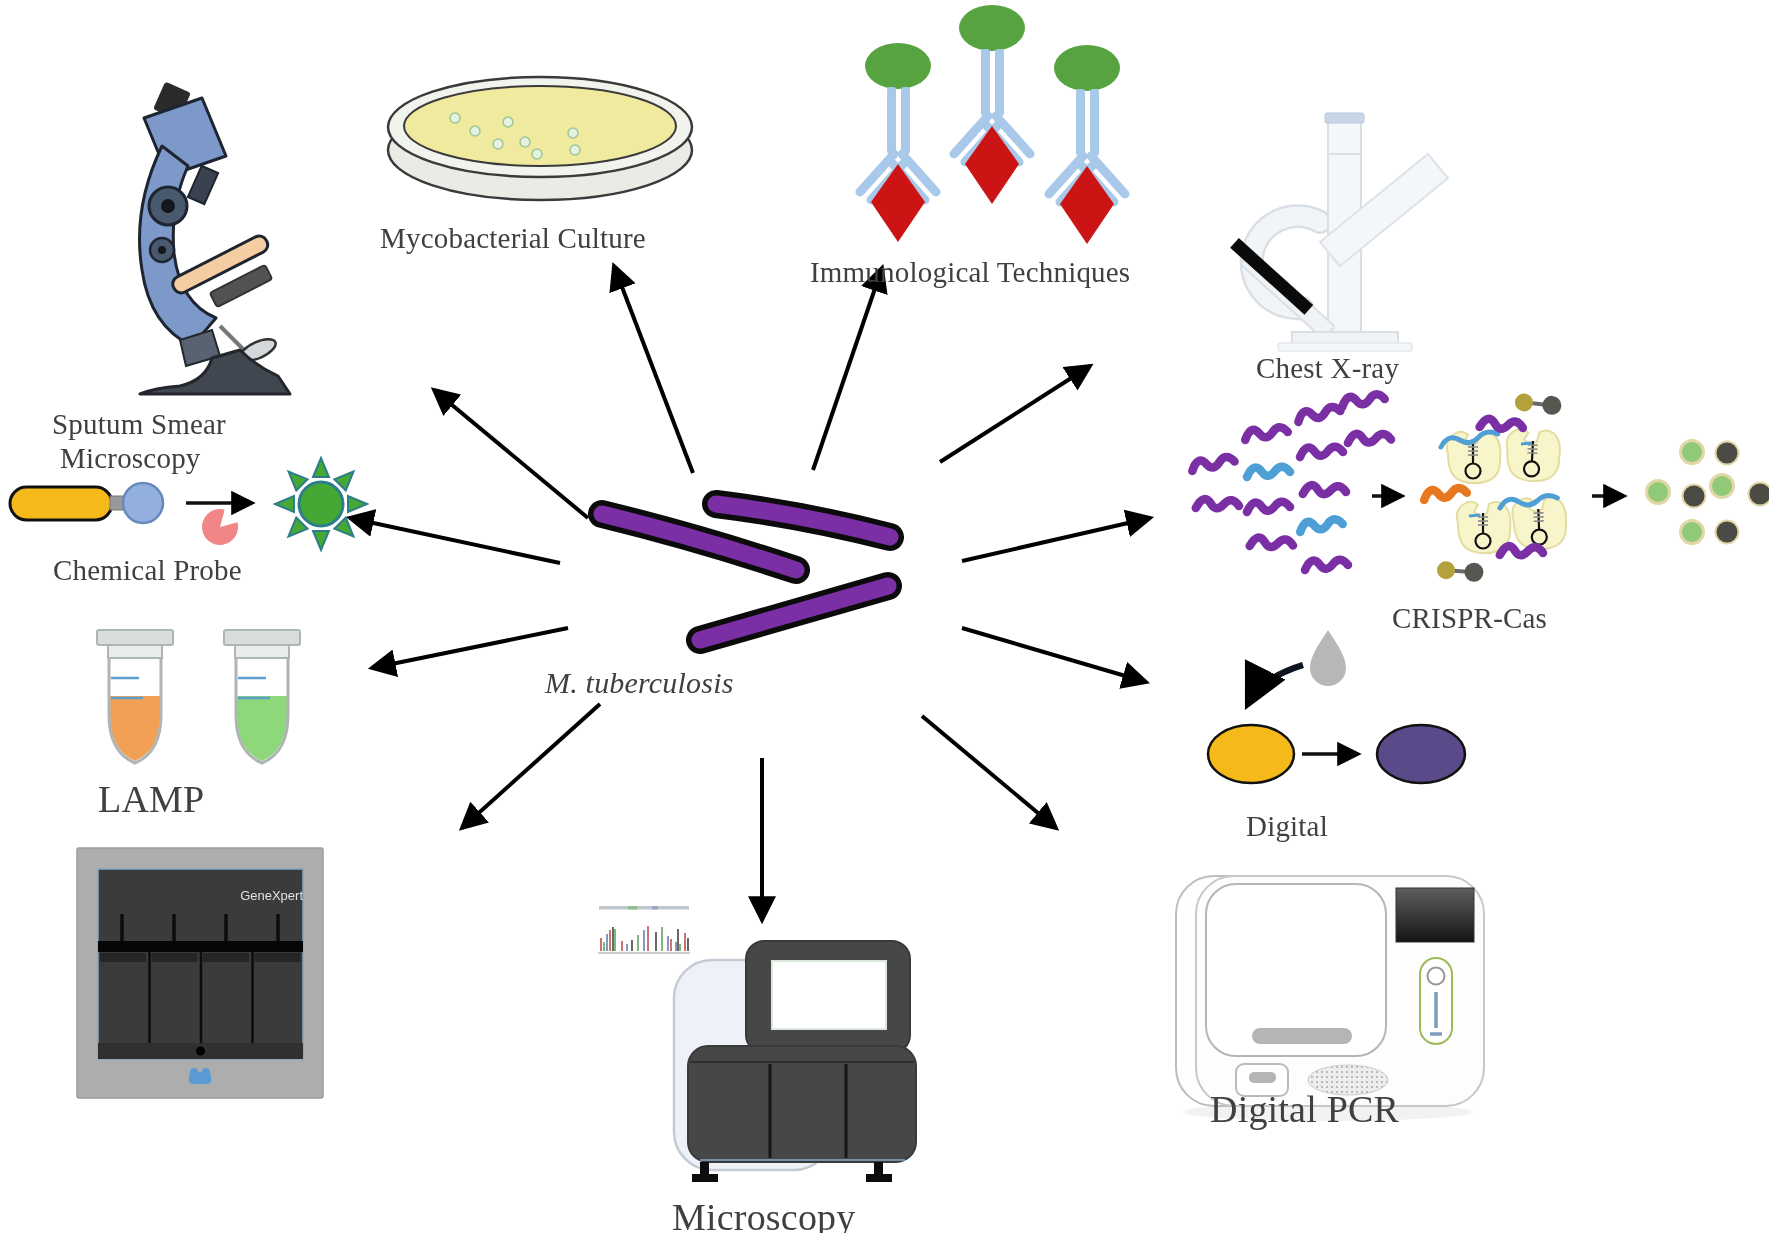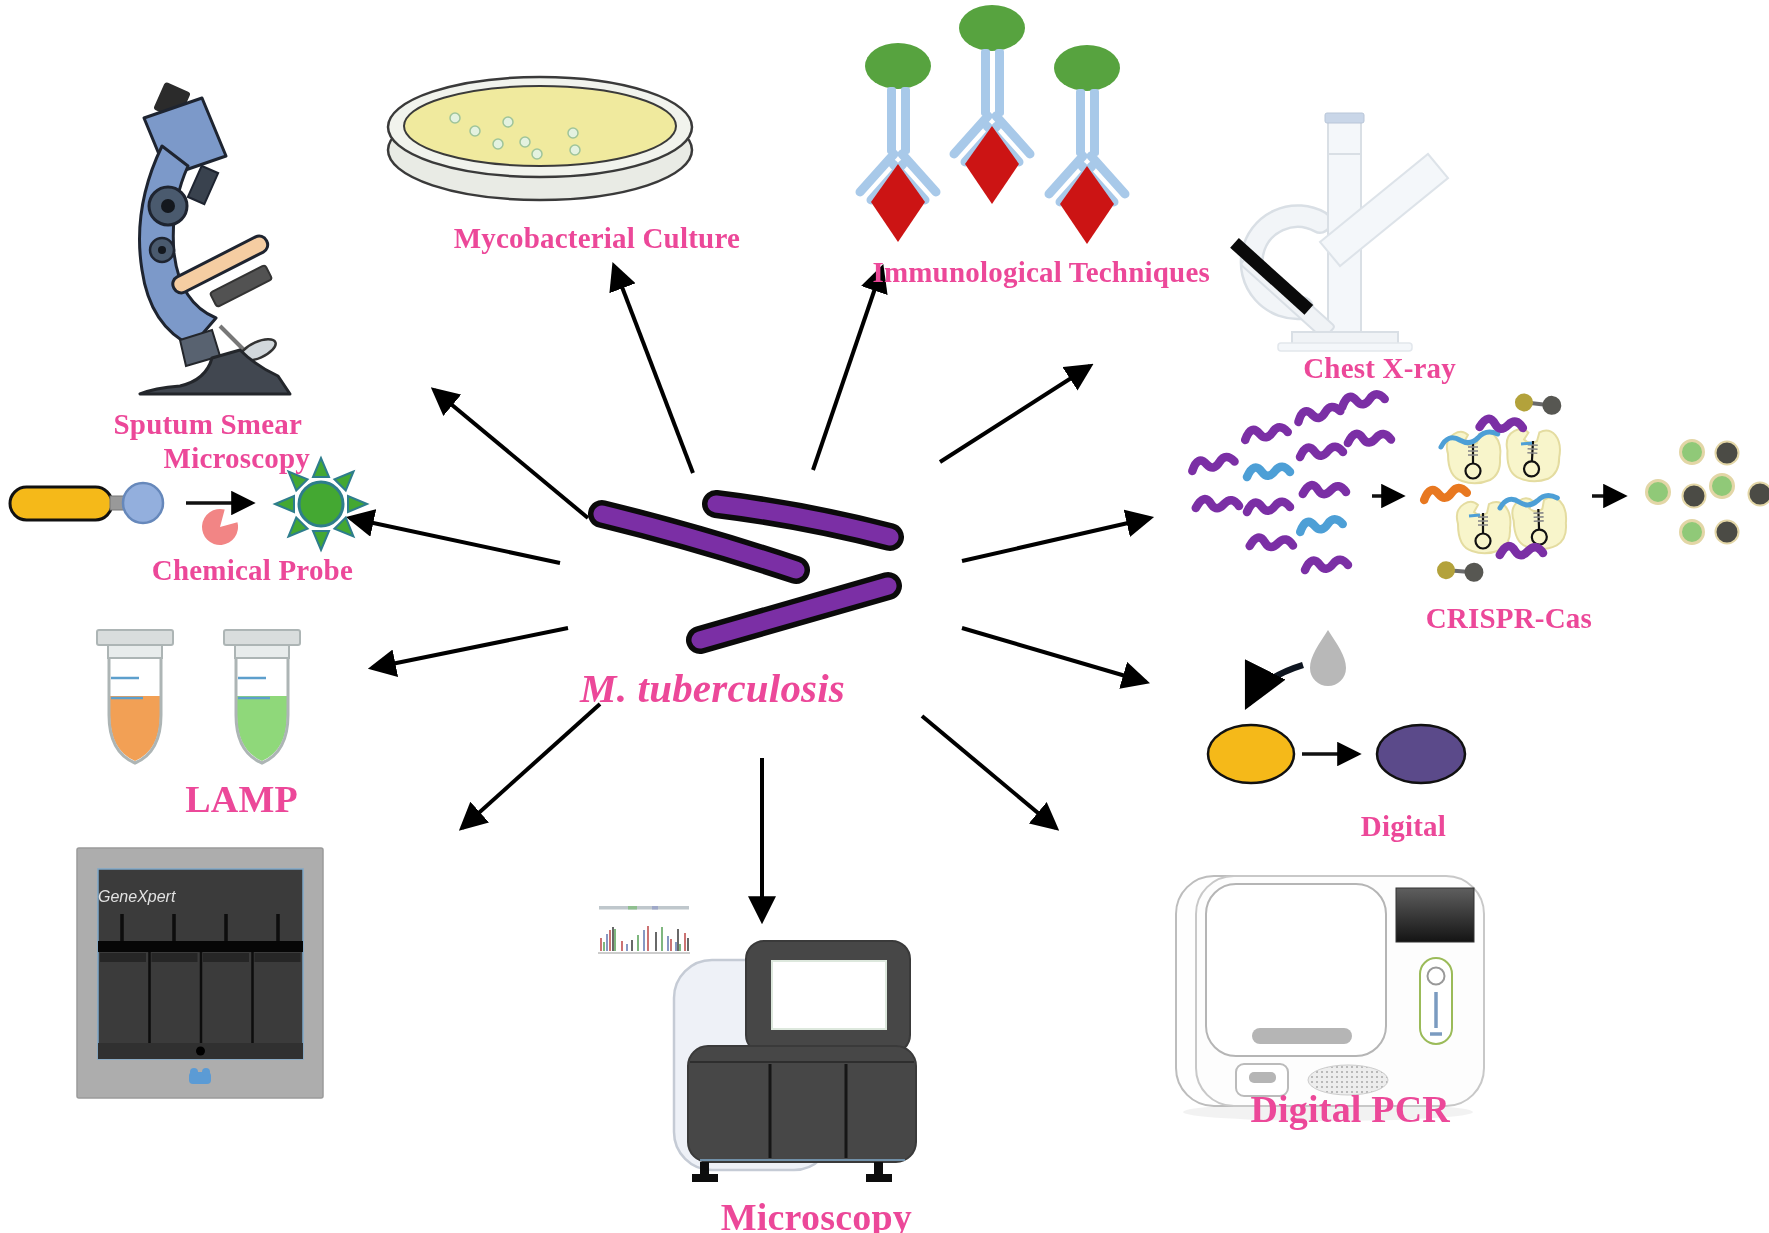--- a/index.html
+++ b/index.html
@@ -1,24 +1,24 @@
 <!DOCTYPE html>
 <html style="--bacteria-purple: #7B2FA5; --antibody-blue: #A8C9E9; --antigen-green: #57A33F; --diamond-red: #CC1414; --agar-yellow: #F0EA9E; --microscope-blue: #7C99C9; --probe-yellow: #F5B919; --probe-ball-blue: #93AFDD; --enzyme-pink: #F28585; --fluoro-green: #44A832; --lamp-orange: #F2A055; --lamp-green: #8FD87A; --rna-purple: #7B2FA5; --rna-blue: #4D9FD6; --rna-orange: #E87820; --cas-cream: #F8F5CB; --dot-green: #90C978; --bead-olive: #B3A23B; --sensor-yellow: #F5B919; --sensor-purple: #5B4A8A;"><head>
 <meta charset="utf-8">
 <style>
   html,body{margin:0;padding:0;background:#fff;}
   .canvas{position:relative;width:1769px;height:1233px;background:#ffffff;overflow:hidden;
           font-family:"Liberation Serif","DejaVu Serif",serif;}
   svg{position:absolute;left:0;top:0;}
-  .label{position:absolute;font-weight:700;color:#ec4899;text-align:right;line-height:1.12;
+  .label{position:absolute;font-weight:400;color:#404040;text-align:left;line-height:1.12;
          font-size:29px;letter-spacing:0.2px;}
   .label.big{font-size:38px;}
-  .label.italic{font-style:italic;font-size:41px;}
+  .label.italic{font-style:italic;font-size:30px;}
   .panel-text{position:absolute;font-family:"Liberation Sans","DejaVu Sans",sans-serif;
-              font-weight:400;color:#E2E2E2;text-align:left;font-size:16px;font-style:italic;}
+              font-weight:400;color:#E2E2E2;text-align:right;font-size:13px;}
   .arrow{stroke:#000;stroke-width:4;marker-end:url(#ah);}
   .smallarrow{stroke:#111;stroke-width:3.5;marker-end:url(#ah);}
 </style>
 </head>
 <body>
 
 <div class="canvas">
 
 <svg width="1769" height="1233" viewBox="0 0 1769 1233">
   <defs>

